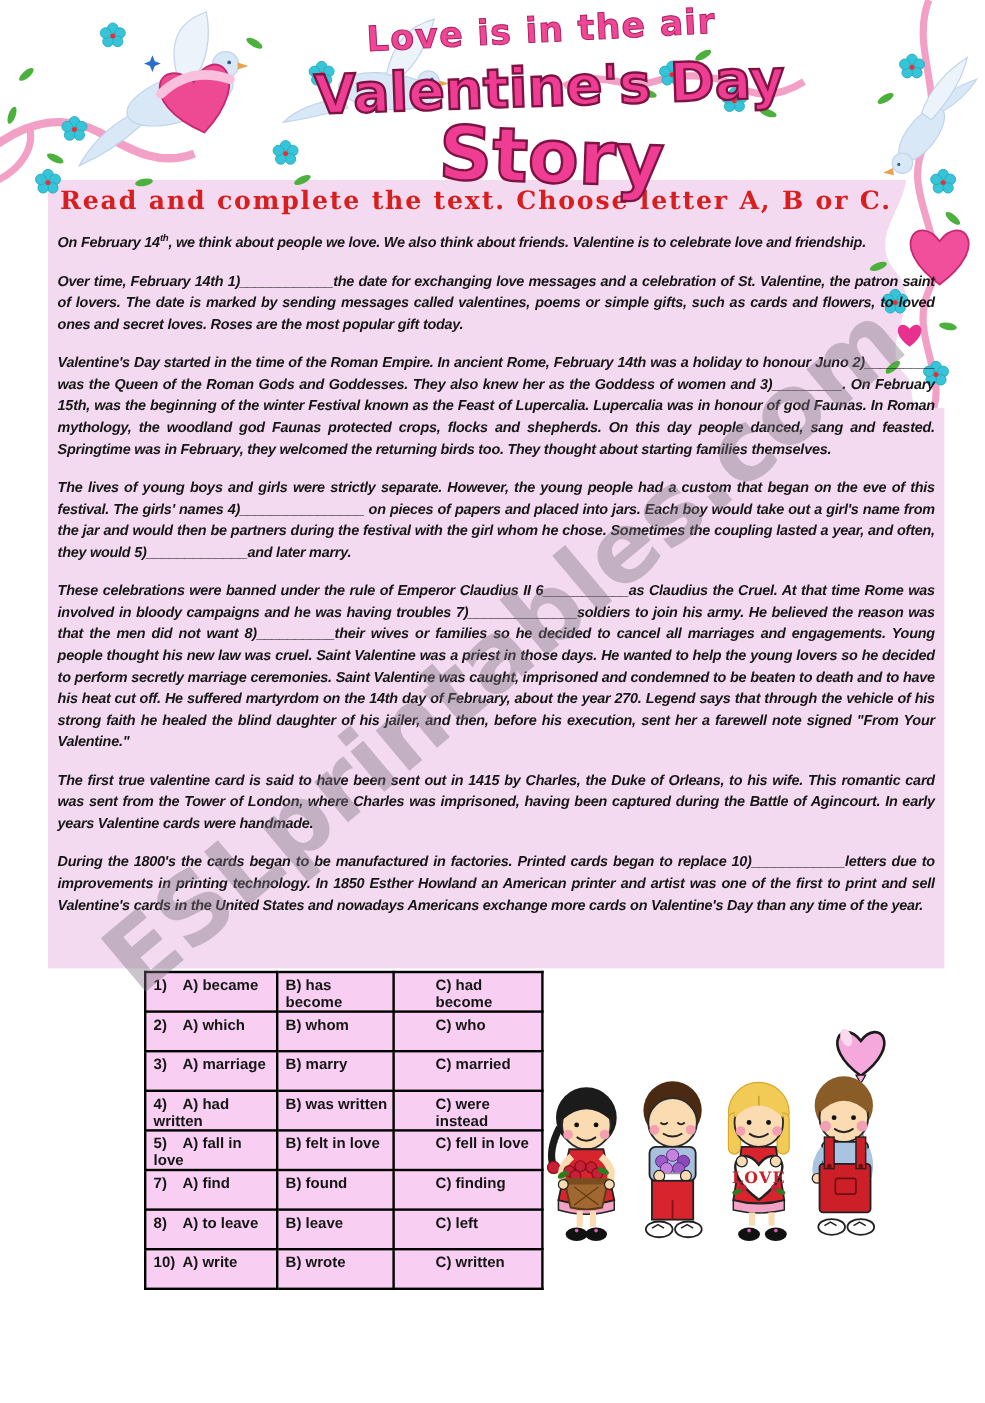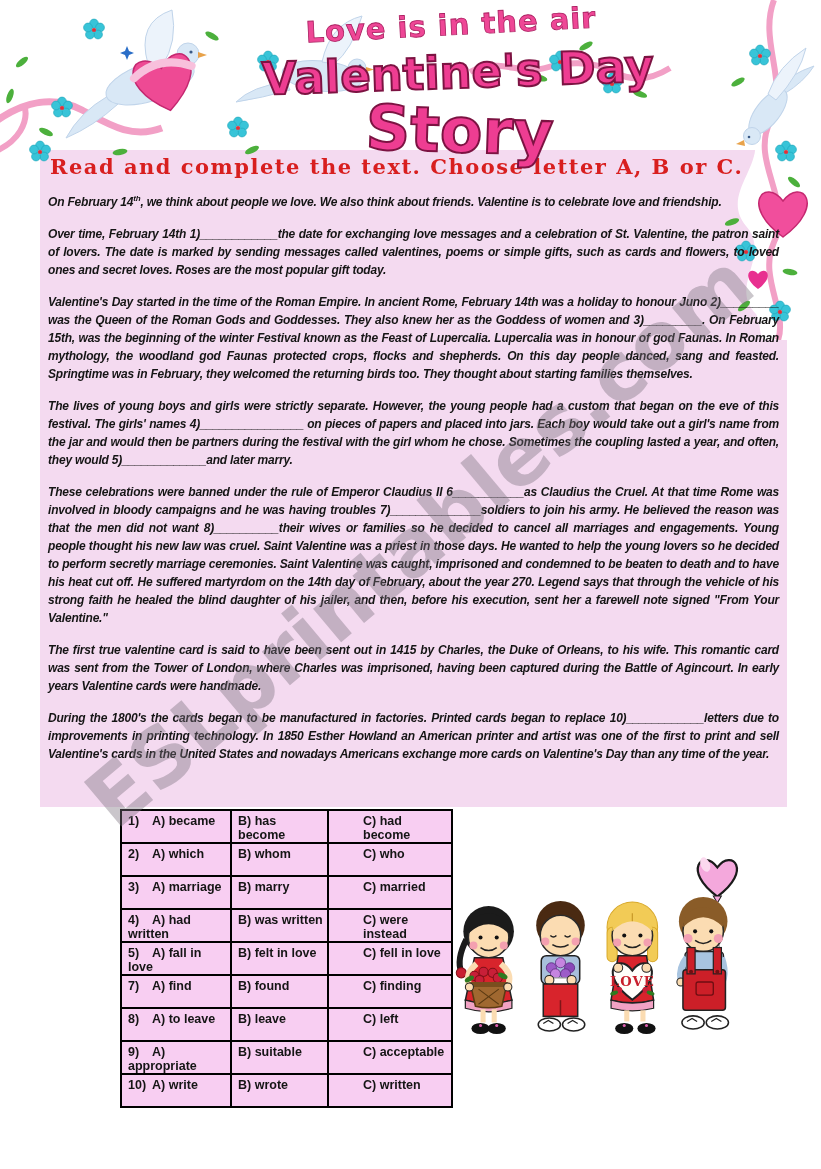--- a/index.html
+++ b/index.html
@@ -195,25 +195,20 @@
       </tr>
       <tr>
         <td class="c1"><span class="num">7)</span><span>A) find</span></td>
         <td class="c2">B) found</td>
         <td class="c3">C) finding</td>
       </tr>
       <tr>
         <td class="c1"><span class="num">8)</span><span>A) to leave</span></td>
         <td class="c2">B) leave</td>
         <td class="c3">C) left</td>
-      </tr>
-      <tr>
-        <td class="c1"><span class="num">9)</span><span>A) appropriate</span></td>
-        <td class="c2">B) suitable</td>
-        <td class="c3">C) acceptable</td>
       </tr>
       <tr>
         <td class="c1"><span class="num">10)</span><span>A) write</span></td>
         <td class="c2">B) wrote</td>
         <td class="c3">C) written</td>
       </tr>
     </tbody>
   </table>
 
   <svg class="kids" width="336" height="205" viewBox="0 0 332 202">

